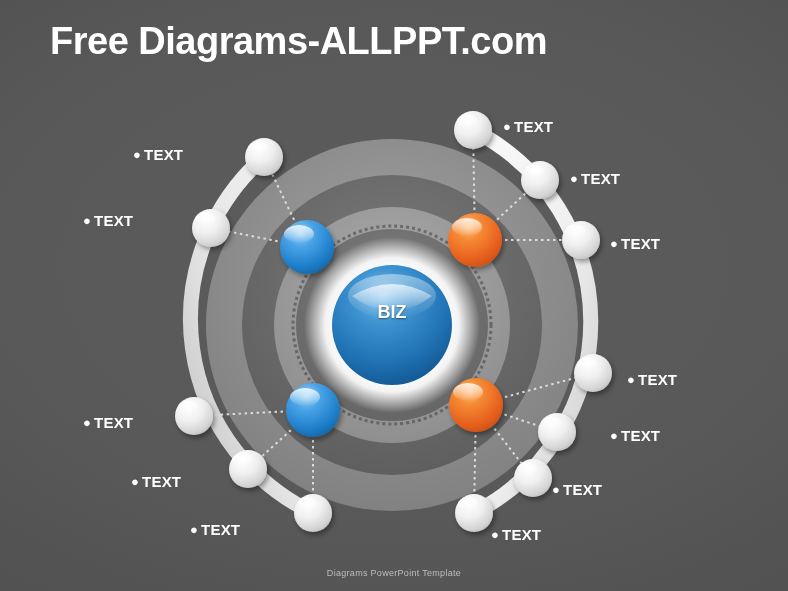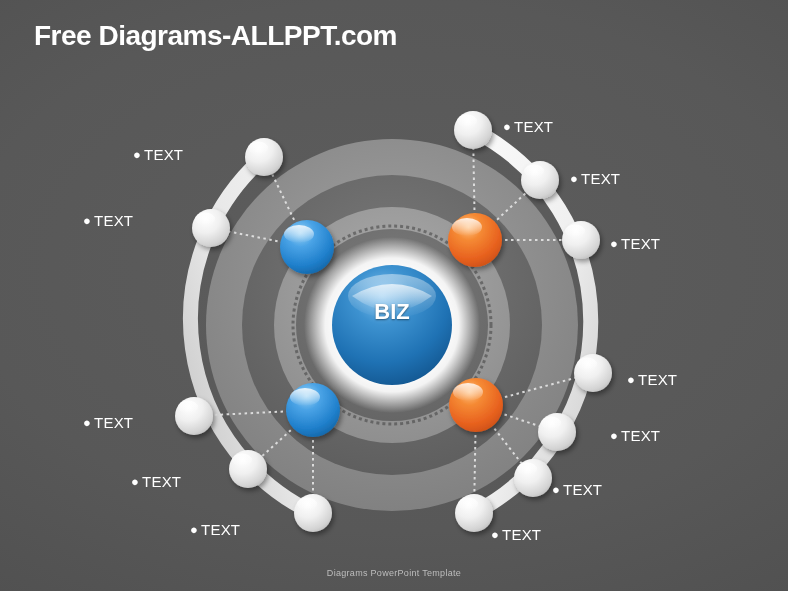--- a/index.html
+++ b/index.html
@@ -10,23 +10,23 @@
   #slide {
     position: relative;
     width: 788px;
     height: 591px;
     overflow: hidden;
     background: radial-gradient(ellipse 120% 100% at 50% 45%, #5d5d5d 0%, #585858 45%, #4e4e4e 80%, #484848 100%);
     font-family: "Liberation Sans", sans-serif;
   }
   #title {
     position: absolute;
-    left: 34px;
+    left: 50px;
     top: 20px;
-    font-size: 28px;
+    font-size: 38px;
     font-weight: bold;
     color: #ffffff;
     letter-spacing: -0.5px;
     white-space: nowrap;
   }
   #footer {
     position: absolute;
     left: 0;
     top: 568px;
     width: 788px;
@@ -38,37 +38,37 @@
   #diagram {
     position: absolute;
     left: 0;
     top: 0;
     width: 788px;
     height: 591px;
   }
   .lbl {
     position: absolute;
     font-size: 15px;
-    font-weight: normal;
+    font-weight: bold;
     color: #ffffff;
     white-space: nowrap;
     letter-spacing: 0.2px;
   }
   .lbl .bullet {
     font-size: 13px;
     position: relative;
     top: -1px;
     margin-right: 3px;
   }
   .center-text {
     position: absolute;
     width: 160px;
     text-align: center;
     color: #ffffff;
-    font-size: 22px;
+    font-size: 18px;
     font-weight: bold;
     line-height: 24px;
     text-shadow: 0 1px 2px rgba(0,0,0,0.45);
     pointer-events: none;
   }
 </style>
 </head>
 <body>
 
 <div id="slide">

